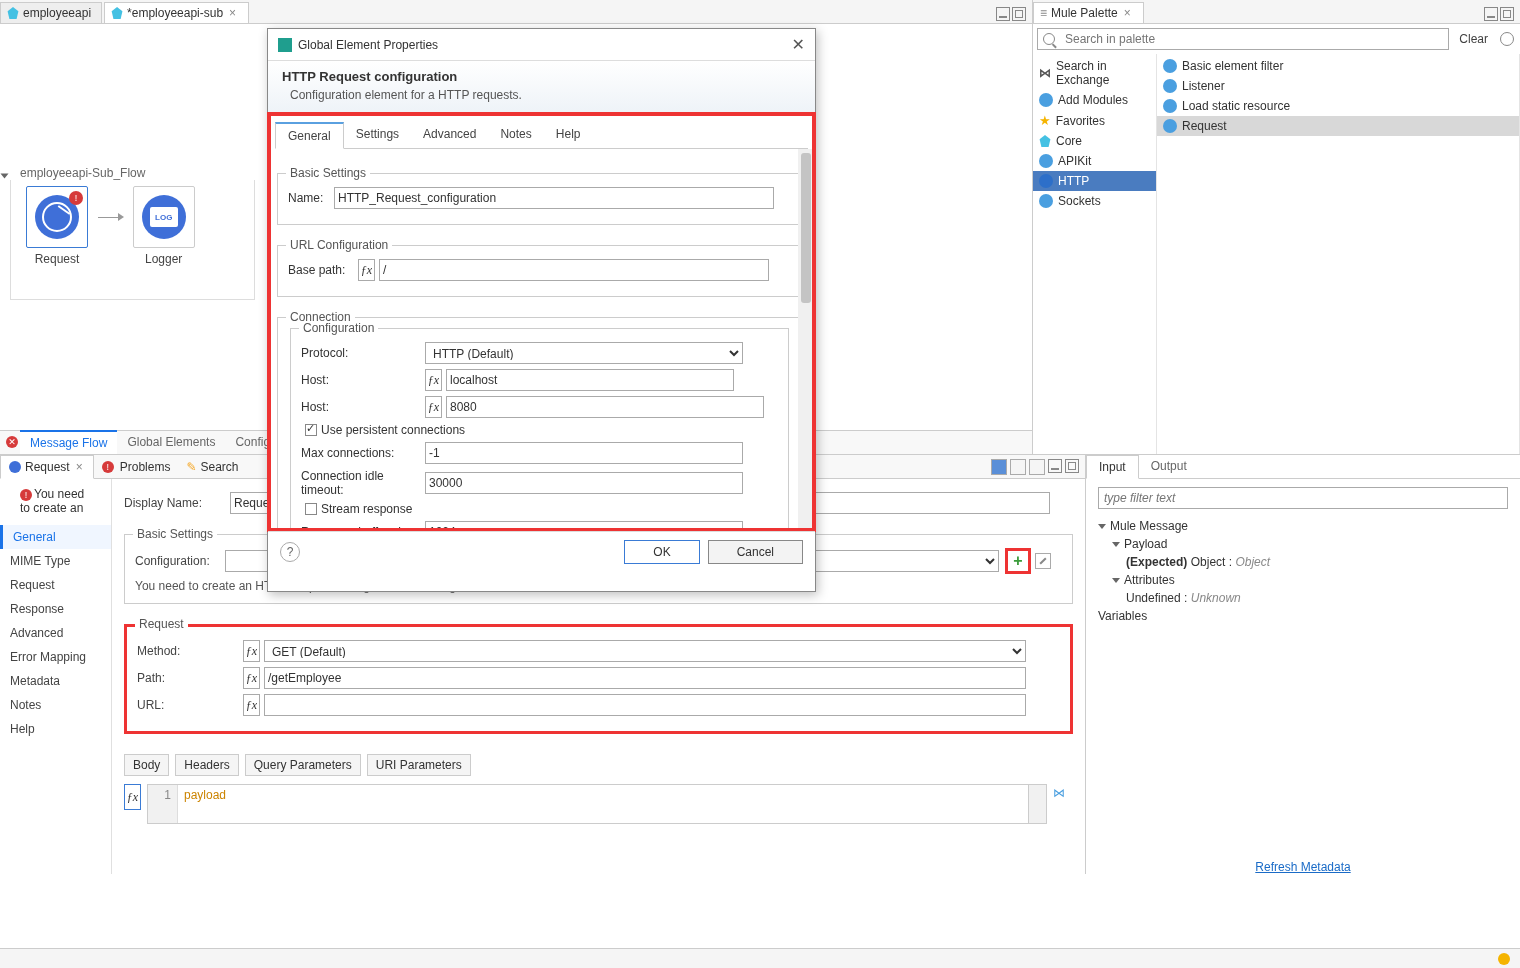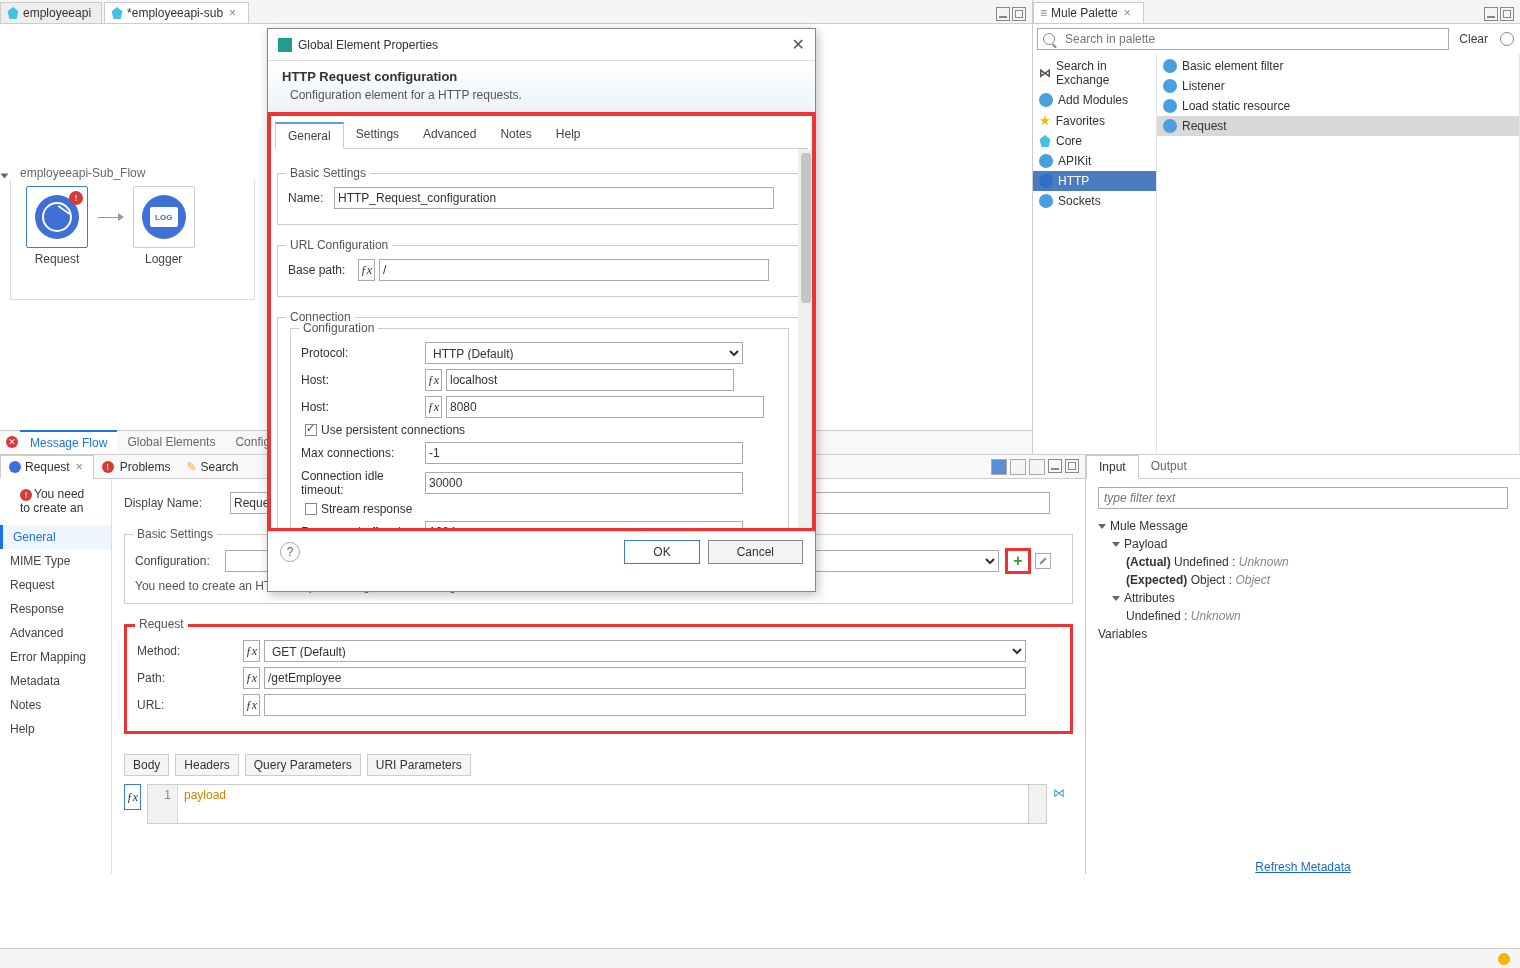--- a/index.html
+++ b/index.html
@@ -329,21 +329,20 @@
 
   <div class="lower-right">
     <div class="iotabs">
       <div class="iotab active">Input</div>
       <div class="iotab">Output</div>
     </div>
     <div class="treearea">
       <input class="filterinp" placeholder="type filter text" style="">
       <div class="trow"><span class="caret"></span><span>Mule Message</span></div>
       <div class="trow tind1"><span class="caret"></span><span>Payload</span></div>
-      <div class="trow tind2"><b>(Actual)</b> <span>Undefined :</span> <span class="italic">Unknown</span></div>
       <div class="trow tind2"><b>(Expected)</b> <span>Object :</span> <span class="italic">Object</span></div>
       <div class="trow tind1"><span class="caret"></span><span>Attributes</span></div>
       <div class="trow tind2"><span>Undefined :</span> <span class="italic">Unknown</span></div>
       <div class="trow">Variables</div>
     </div>
     <div class="link">Refresh Metadata</div>
   </div>
 </div>
 
 <div class="statusbar">

